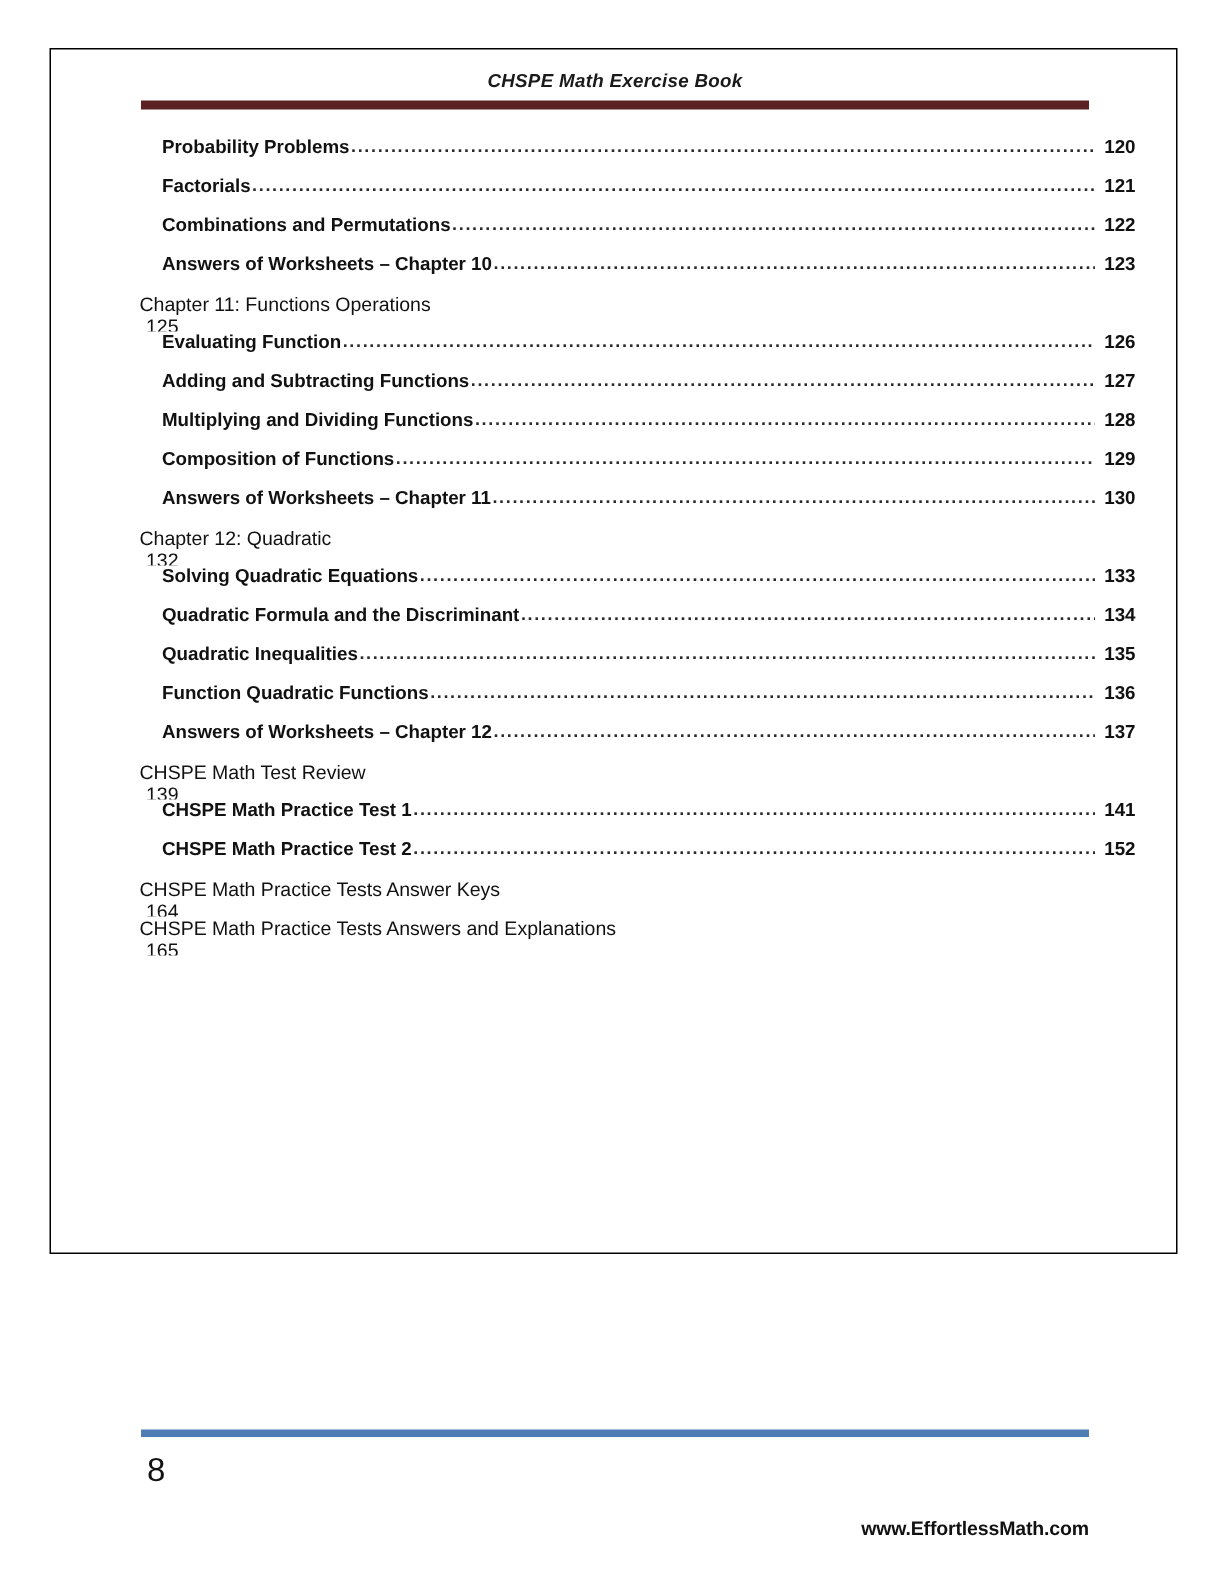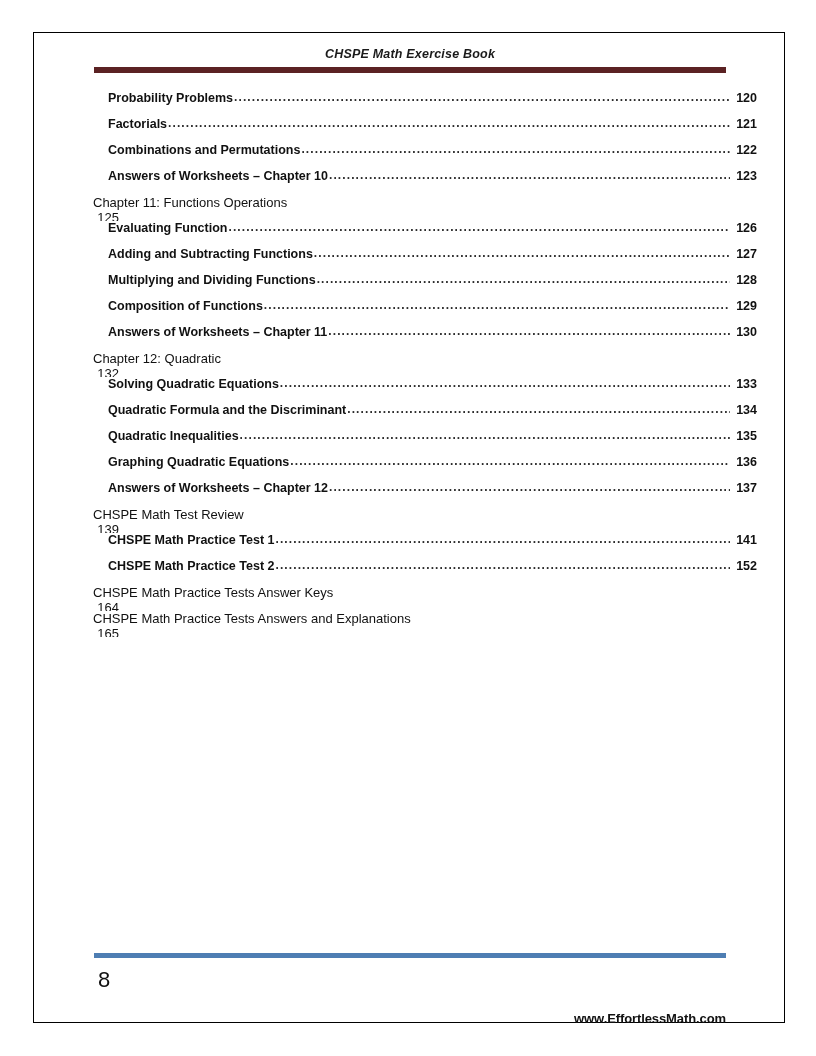--- a/index.html
+++ b/index.html
@@ -12,21 +12,21 @@
     background: #ffffff;
     font-family: "Liberation Sans", sans-serif;
     -webkit-font-smoothing: antialiased;
   }
 
   .page-sheet {
     position: absolute;
     left: 33px;
     top: 32px;
     width: 752px;
-    height: 991px;
+    height: 804px;
     border: 1.5px solid #000000;
     background: #ffffff;
     box-sizing: border-box;
   }
 
   
   .running-head {
     position: absolute;
     left: 60px;
     top: 14px;
@@ -208,21 +208,21 @@
         <span class="title">Quadratic Formula and the Discriminant</span>
         <span class="leader">................................................................................................................................................................</span>
         <span class="page-num">134</span>
       </div>
       <div class="toc-entry level-2">
         <span class="title">Quadratic Inequalities</span>
         <span class="leader">................................................................................................................................................................</span>
         <span class="page-num">135</span>
       </div>
       <div class="toc-entry level-2">
-        <span class="title">Graphing Quadratic Equations</span>
+        <span class="title">Function Quadratic Functions</span>
         <span class="leader">................................................................................................................................................................</span>
         <span class="page-num">136</span>
       </div>
       <div class="toc-entry level-2">
         <span class="title">Answers of Worksheets – Chapter 12</span>
         <span class="leader">................................................................................................................................................................</span>
         <span class="page-num">137</span>
       </div>
       <div class="toc-entry level-1">
         <span class="title">CHSPE Math Test Review</span>

